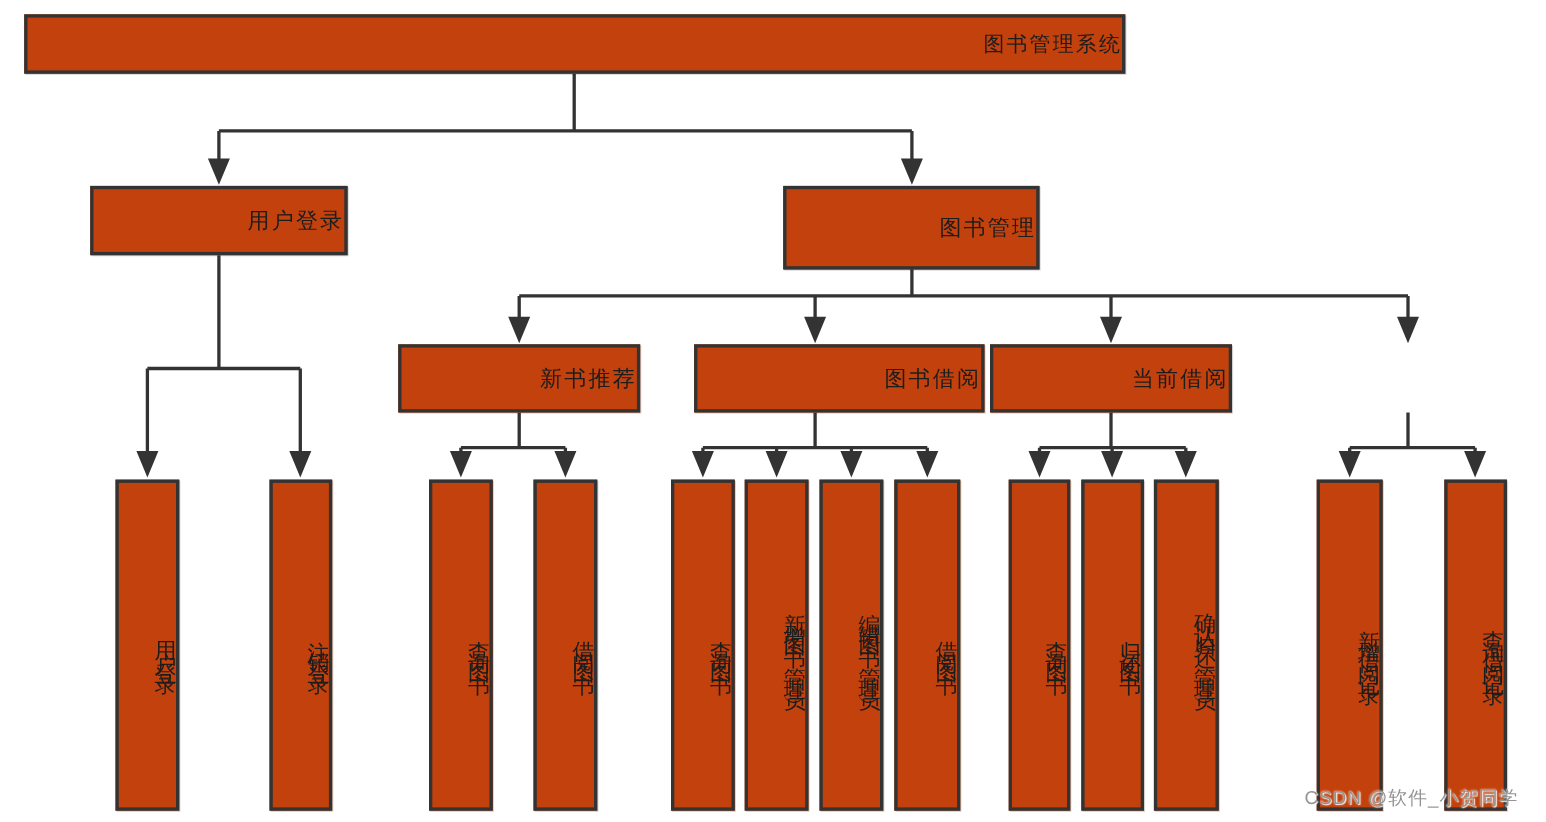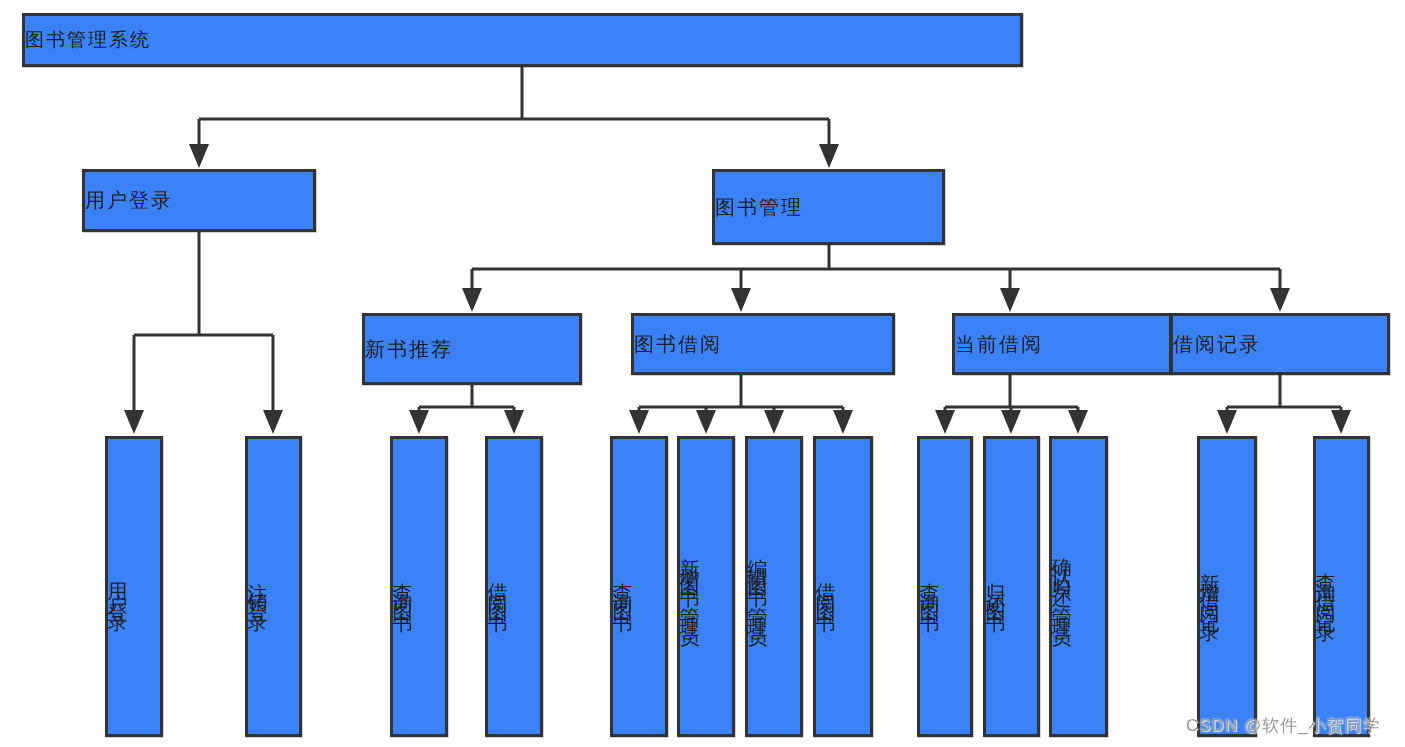--- a/index.html
+++ b/index.html
@@ -6,22 +6,22 @@
   * { margin:0; padding:0; box-sizing:border-box; }
   html,body { background:#fff; }
   body { font-family:"Liberation Sans", sans-serif; }
   .canvas {
     position:relative; width:1405px; height:747px;
     background:var(--background); overflow:hidden;
   }
   svg.wires { position:absolute; left:0; top:0; z-index:1; }
   .node {
     position:absolute; z-index:2;
-    background:#3b82f6; border:3px solid var(--line);
-    display:flex; align-items:center; justify-content:flex-start;
+    background:#c2410c; border:3px solid var(--line);
+    display:flex; align-items:center; justify-content:flex-end;
     color:var(--text); font-size:20px;
     box-shadow:1px 1px 0 rgba(0,0,0,.18);
   }
   .node.root { font-size:19px; }
   .leaf span {
     writing-mode:vertical-rl;
     letter-spacing:10px; font-size:20px; line-height:1;
     color:var(--text);
   }
   .hnode span { letter-spacing:2px; }
@@ -63,31 +63,28 @@
     <span>图书管理系统</span>
   </div>
 
   <div class="node hnode" style="left:82px;top:169px;width:234px;height:63px">
     <span>用户登录</span>
   </div>
   <div class="node hnode" style="left:712px;top:169px;width:233px;height:76px">
     <span>图书管理</span>
   </div>
 
-  <div class="node hnode" style="left:362px;top:313px;width:220px;height:72px">
+  <div class="node hnode" style="left:362px;top:313px;width:220px;height:62px">
     <span>新书推荐</span>
   </div>
   <div class="node hnode" style="left:631px;top:313px;width:264px;height:62px">
     <span>图书借阅</span>
   </div>
-  <div class="node hnode" style="left:952px;top:313px;width:220px;height:62px">
+  <div class="node hnode" style="left:900px;top:313px;width:220px;height:62px">
     <span>当前借阅</span>
-  </div>
-  <div class="node hnode" style="left:1170px;top:313px;width:220px;height:62px">
-    <span>借阅记录</span>
   </div>
 
   <div class="node leaf" style="left:105px;top:436px;width:58px;height:301px">
     <span>用户登录</span>
   </div>
   <div class="node leaf" style="left:245px;top:436px;width:57px;height:301px">
     <span>注销登录</span>
   </div>
 
   <div class="node leaf" style="left:390px;top:436px;width:58px;height:301px">

